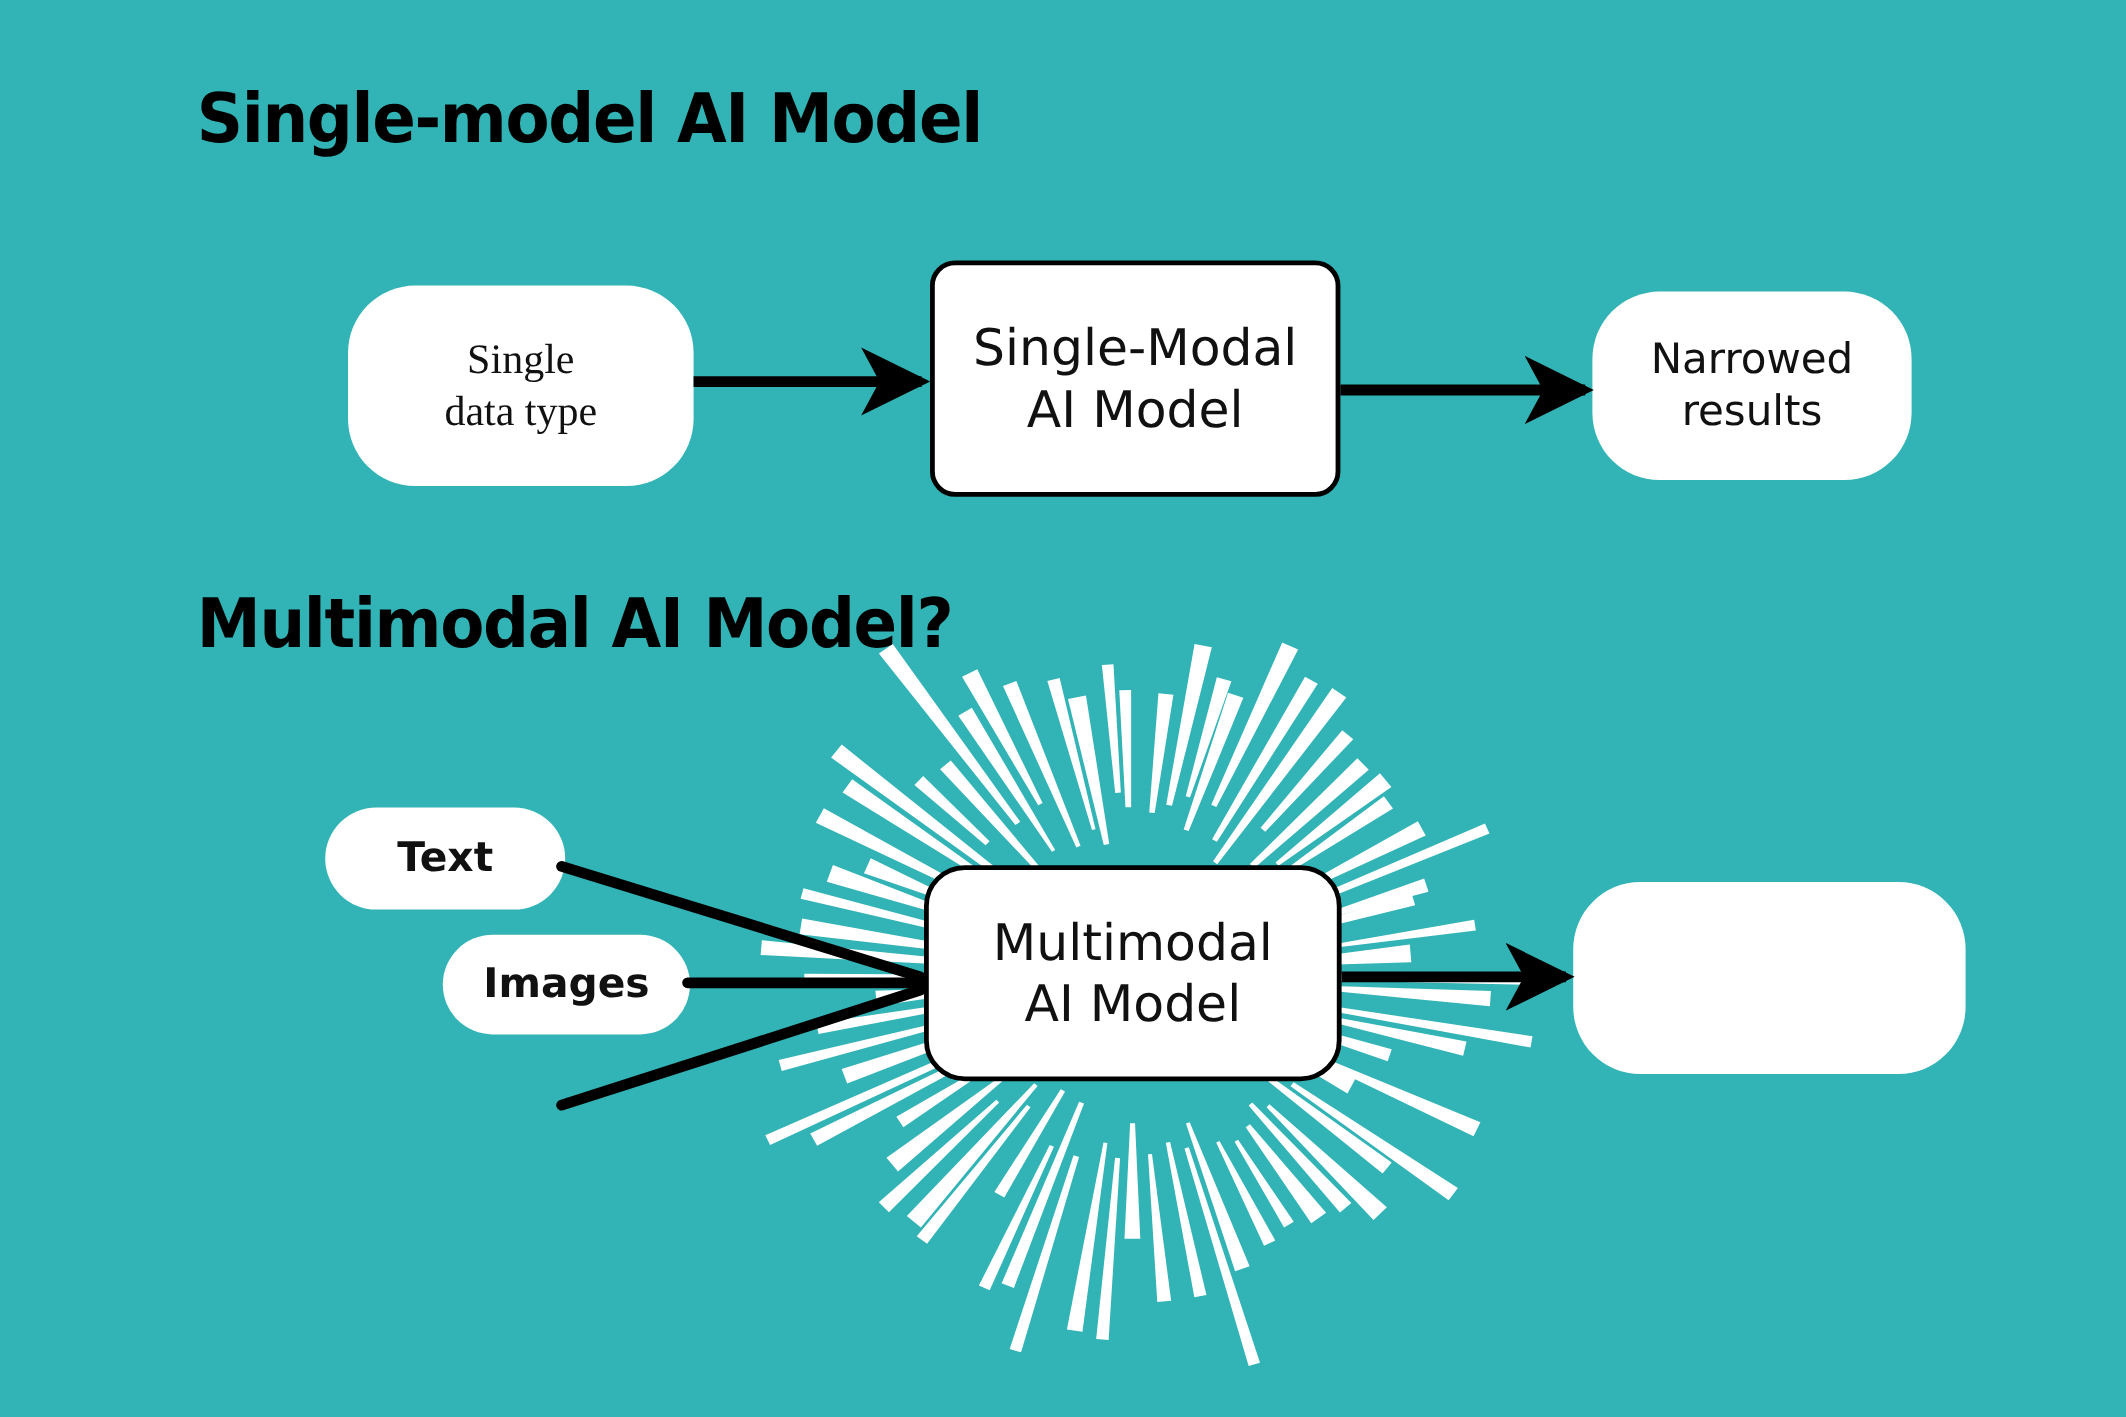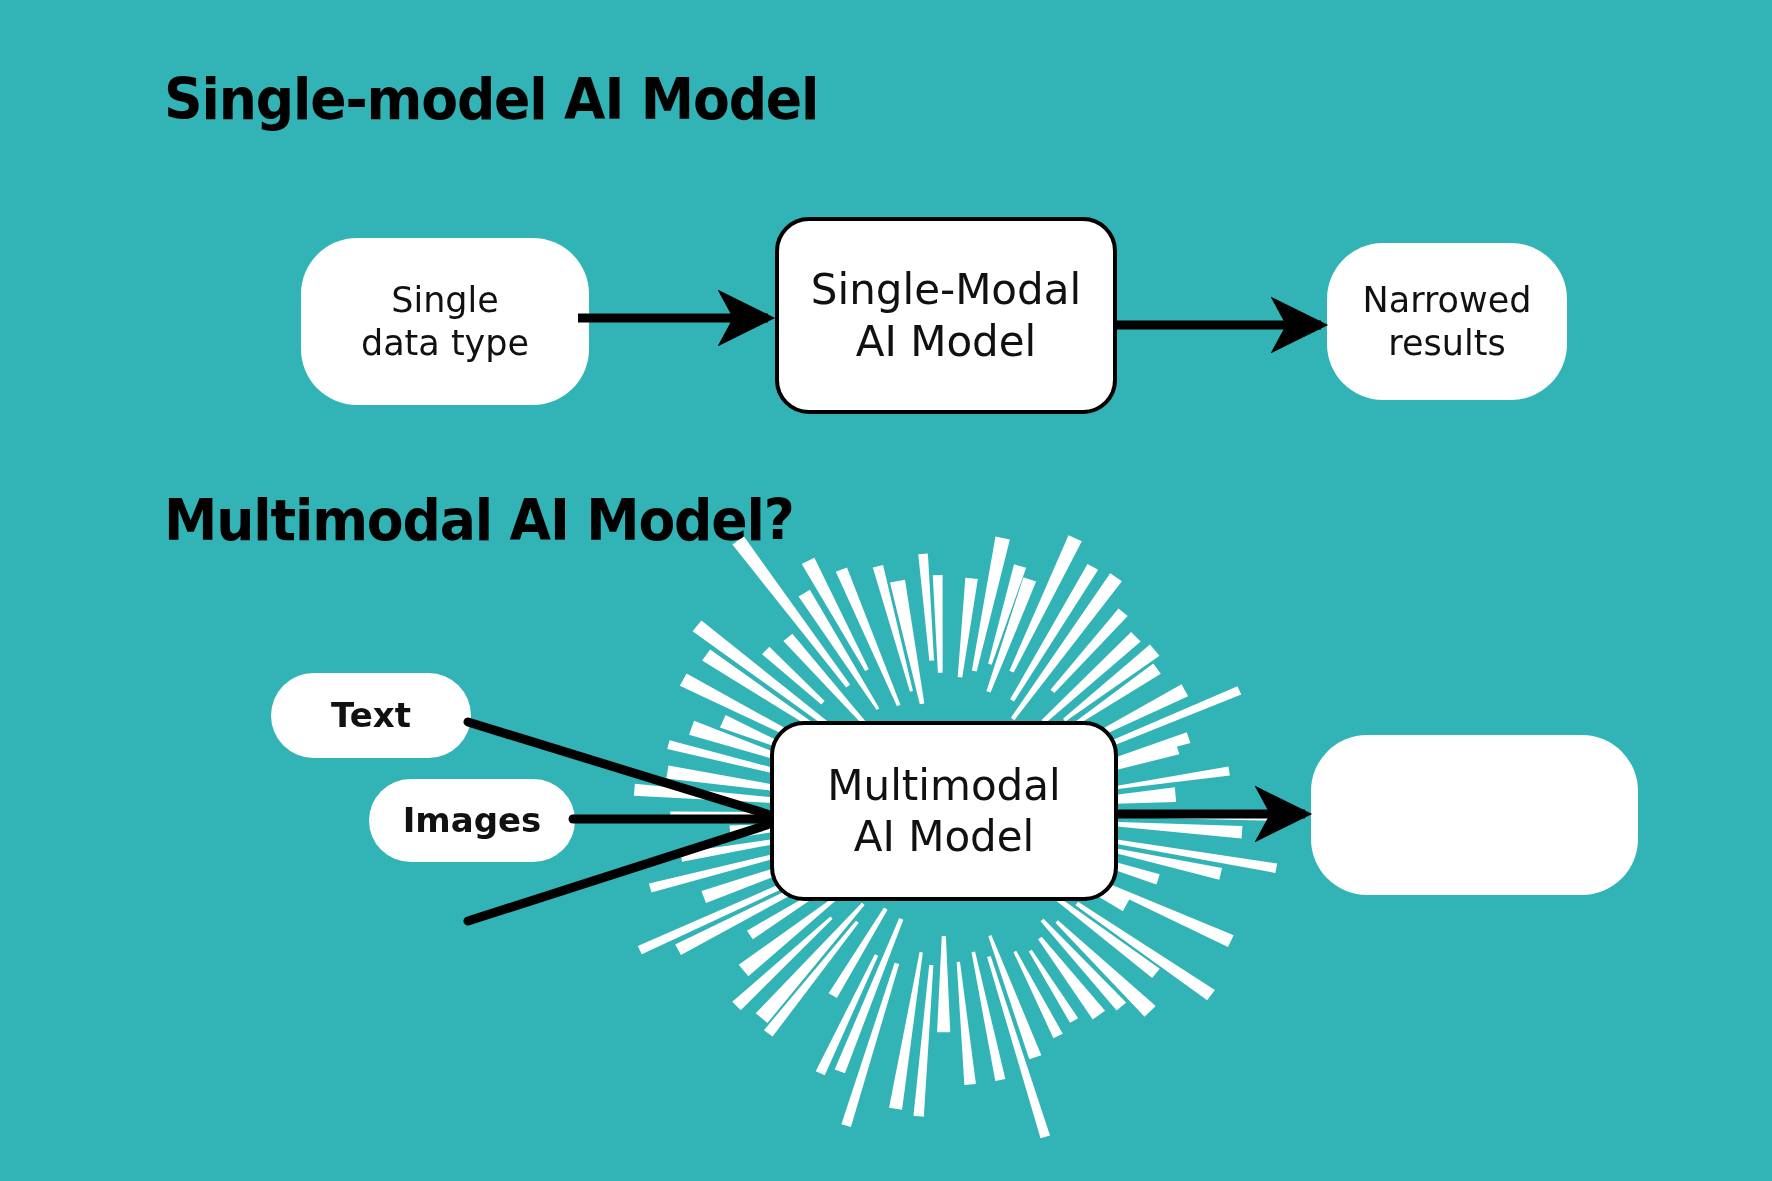--- a/index.html
+++ b/index.html
@@ -50,29 +50,30 @@
   .node span { display: block; pointer-events: none; }
   .pill-soft { border-radius: 56px; }
   .pill-full { border-radius: 999px; font-weight: bold; }
   .boxed {
     border: 4px solid #000000;
     border-radius: 34px;
   }
 
   
   #node-single-data {
-    left: 257px; top: 238px; width: 288px; height: 167px;
+    left: 246px; top: 238px; width: 288px; height: 167px;
     font-size: 35px;
+    font-family: Liberation Serif, serif;
   }
   #node-single-model {
     left: 731px; top: 217px; width: 342px; height: 197px;
-    font-size: 42px; z-index: 4;
+    font-size: 42px; z-index: 4; border-radius: 21px;
   }
   #node-narrowed {
-    left: 1283px; top: 243px; width: 240px; height: 157px;
+    left: 1283px; top: 243px; width: 266px; height: 157px;
     font-size: 35px;
     justify-content: center;
   }
 
   
   #node-text {
     left: 227px; top: 673px; width: 200px; height: 85px;
     font-size: 34px;
   }
   #node-images {

